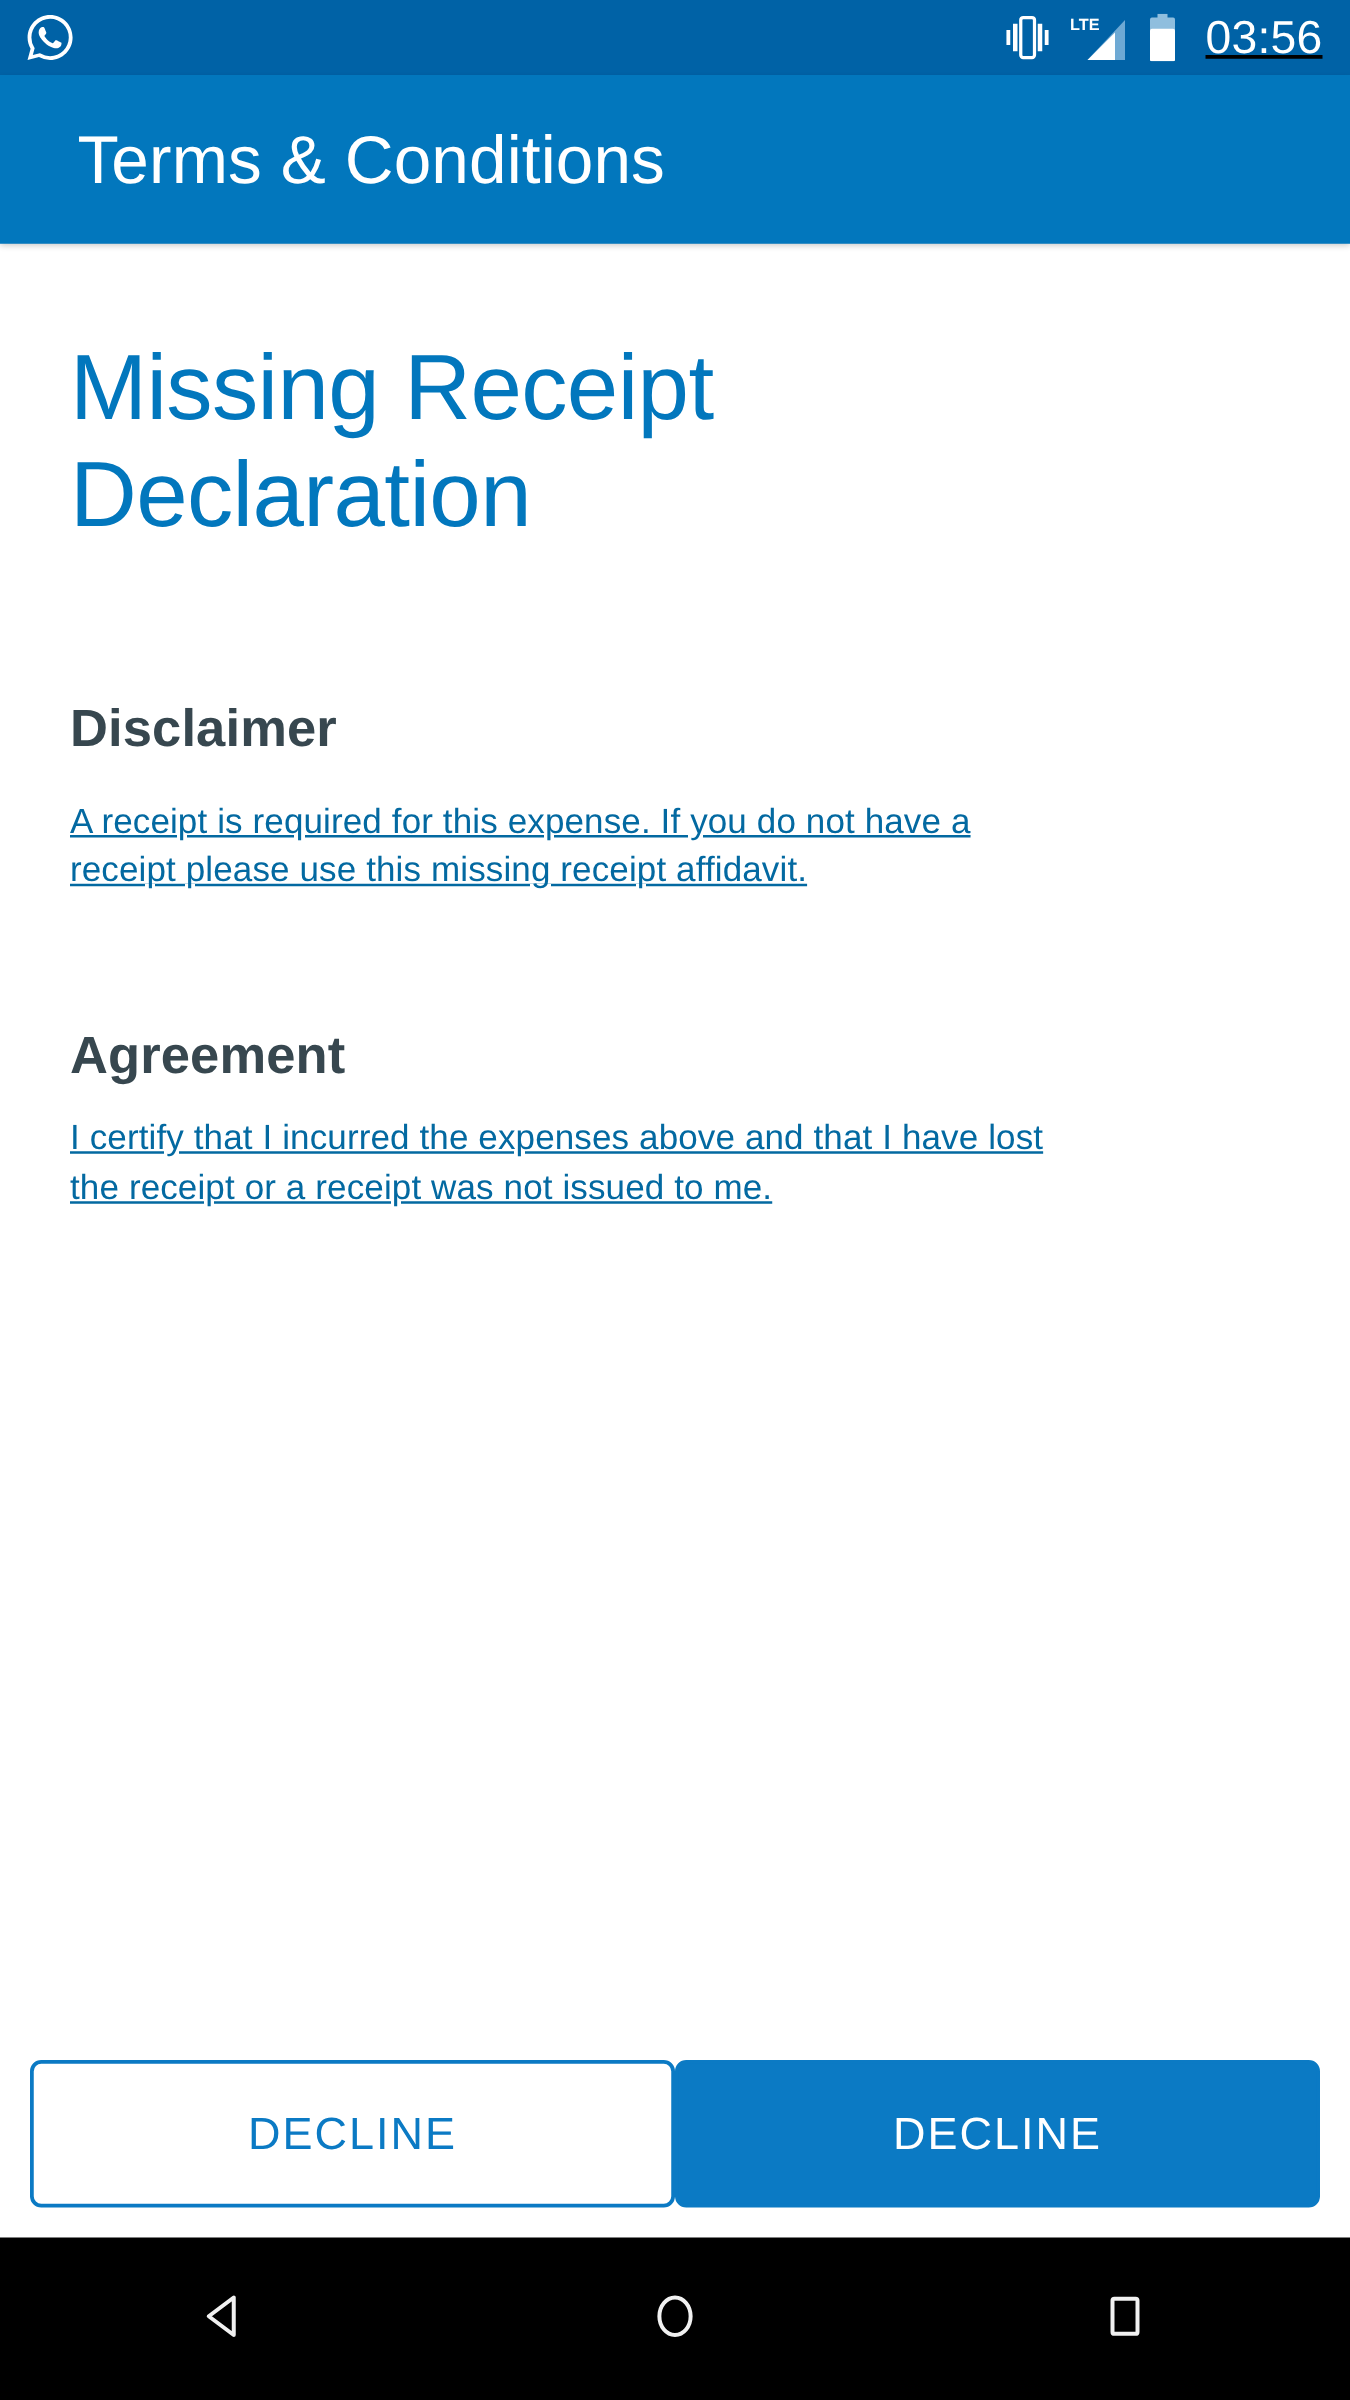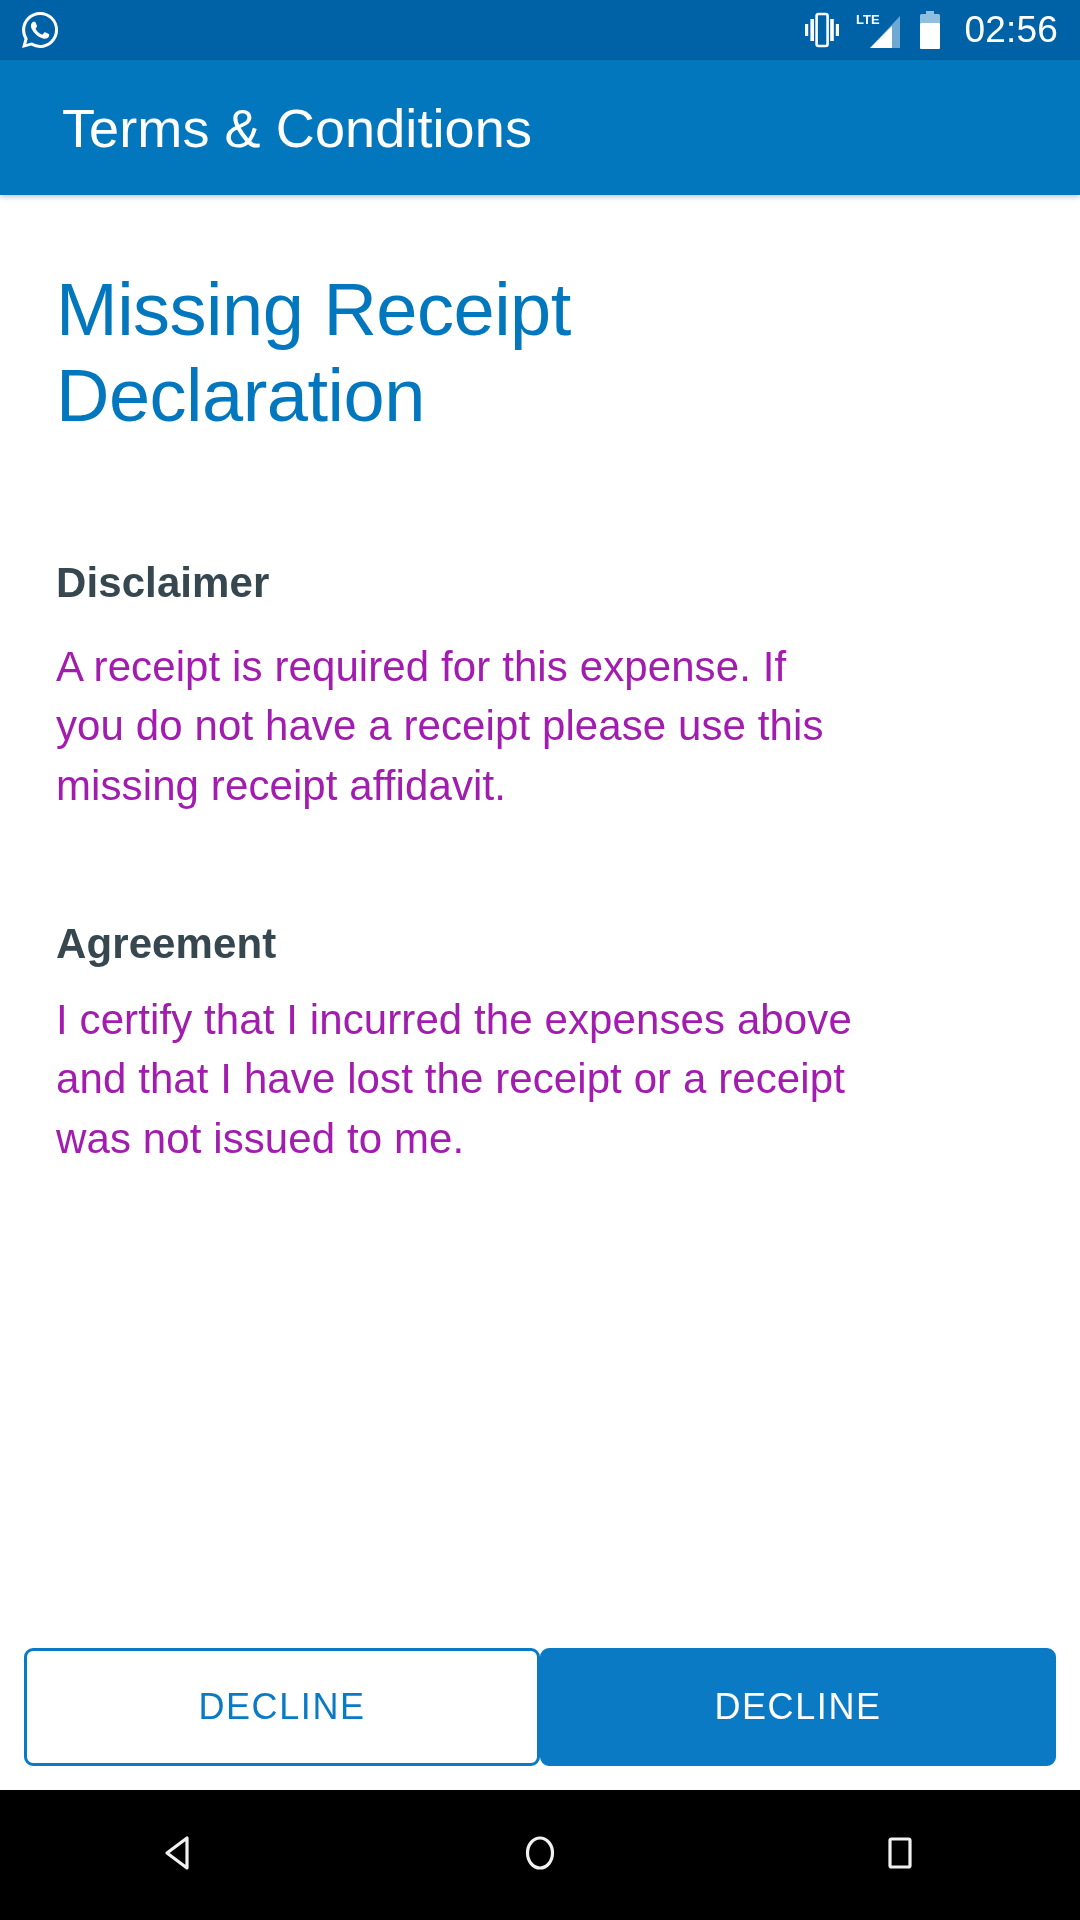--- a/index.html
+++ b/index.html
@@ -10,20 +10,21 @@
     overflow:hidden;
   }
   #screen { position:relative; width:1080px; height:1920px; background:#fff; }
 
   
   .status-bar {
     position:absolute; top:0; left:0; width:1080px; height:60px;
     background:#0062a6;
     display:flex; justify-content:space-between;
     padding:0 22px 0 18px;
+    text-decoration:underline;
   }
   .status-left { display:flex; align-items:center; }
   .status-right { display:flex; align-items:center; gap:17px; }
   .wa-icon { width:44px; height:44px; display:block; }
   .vibrate-icon { width:34px; height:36px; display:block; }
   .lte-icon { width:46px; height:38px; display:block; }
   .battery-icon { width:22px; height:38px; display:block; }
   .clock {
     color:#ffffff; font-size:37px; font-weight:400;
     letter-spacing:0.2px; margin-left:6px;
@@ -58,26 +59,27 @@
     max-width:680px;
   }
   .section { margin-top:0; }
   .section-title {
     color:#37474f;
     font-size:42px;
     font-weight:700;
     letter-spacing:0.1px;
   }
   .section-body {
-    color:#a21caf;
-    font-size:42px;
+    color:#0369a1;
+    font-size:28px;
     font-weight:400;
     line-height:1.42;
     letter-spacing:0.1px;
     max-width:1000px;
+    text-decoration:underline;
   }
   .sec-disclaimer { margin-top:120px; }
   .sec-disclaimer .section-body { margin-top:30px; }
   .sec-agreement { margin-top:104px; }
   .sec-agreement .section-body { margin-top:22px; }
 
   
   .action-bar {
     position:absolute; left:0; top:1623px; width:1080px; height:167px;
     background:#ffffff;
@@ -146,21 +148,21 @@
           <path d="M36 15 L36 37 L14 37 Z" fill="#ffffff"></path>
         </svg>
       </span>
       <span>
         <svg class="battery-icon" viewBox="0 0 22 38" aria-hidden="true">
           <rect x="7" y="0" width="8" height="4" fill="#8fbede"></rect>
           <rect x="1" y="3" width="20" height="35" rx="1.5" fill="#8fbede"></rect>
           <rect x="1" y="12" width="20" height="26" rx="1.5" fill="#ffffff"></rect>
         </svg>
       </span>
-      <span class="clock">02:56</span>
+      <span class="clock">03:56</span>
     </div>
   </div>
 
   <div class="app-bar">
     <span class="app-bar-title">Terms &amp; Conditions</span>
   </div>
 
   <div class="content">
     <h1 class="page-heading">Missing Receipt Declaration</h1>
 

